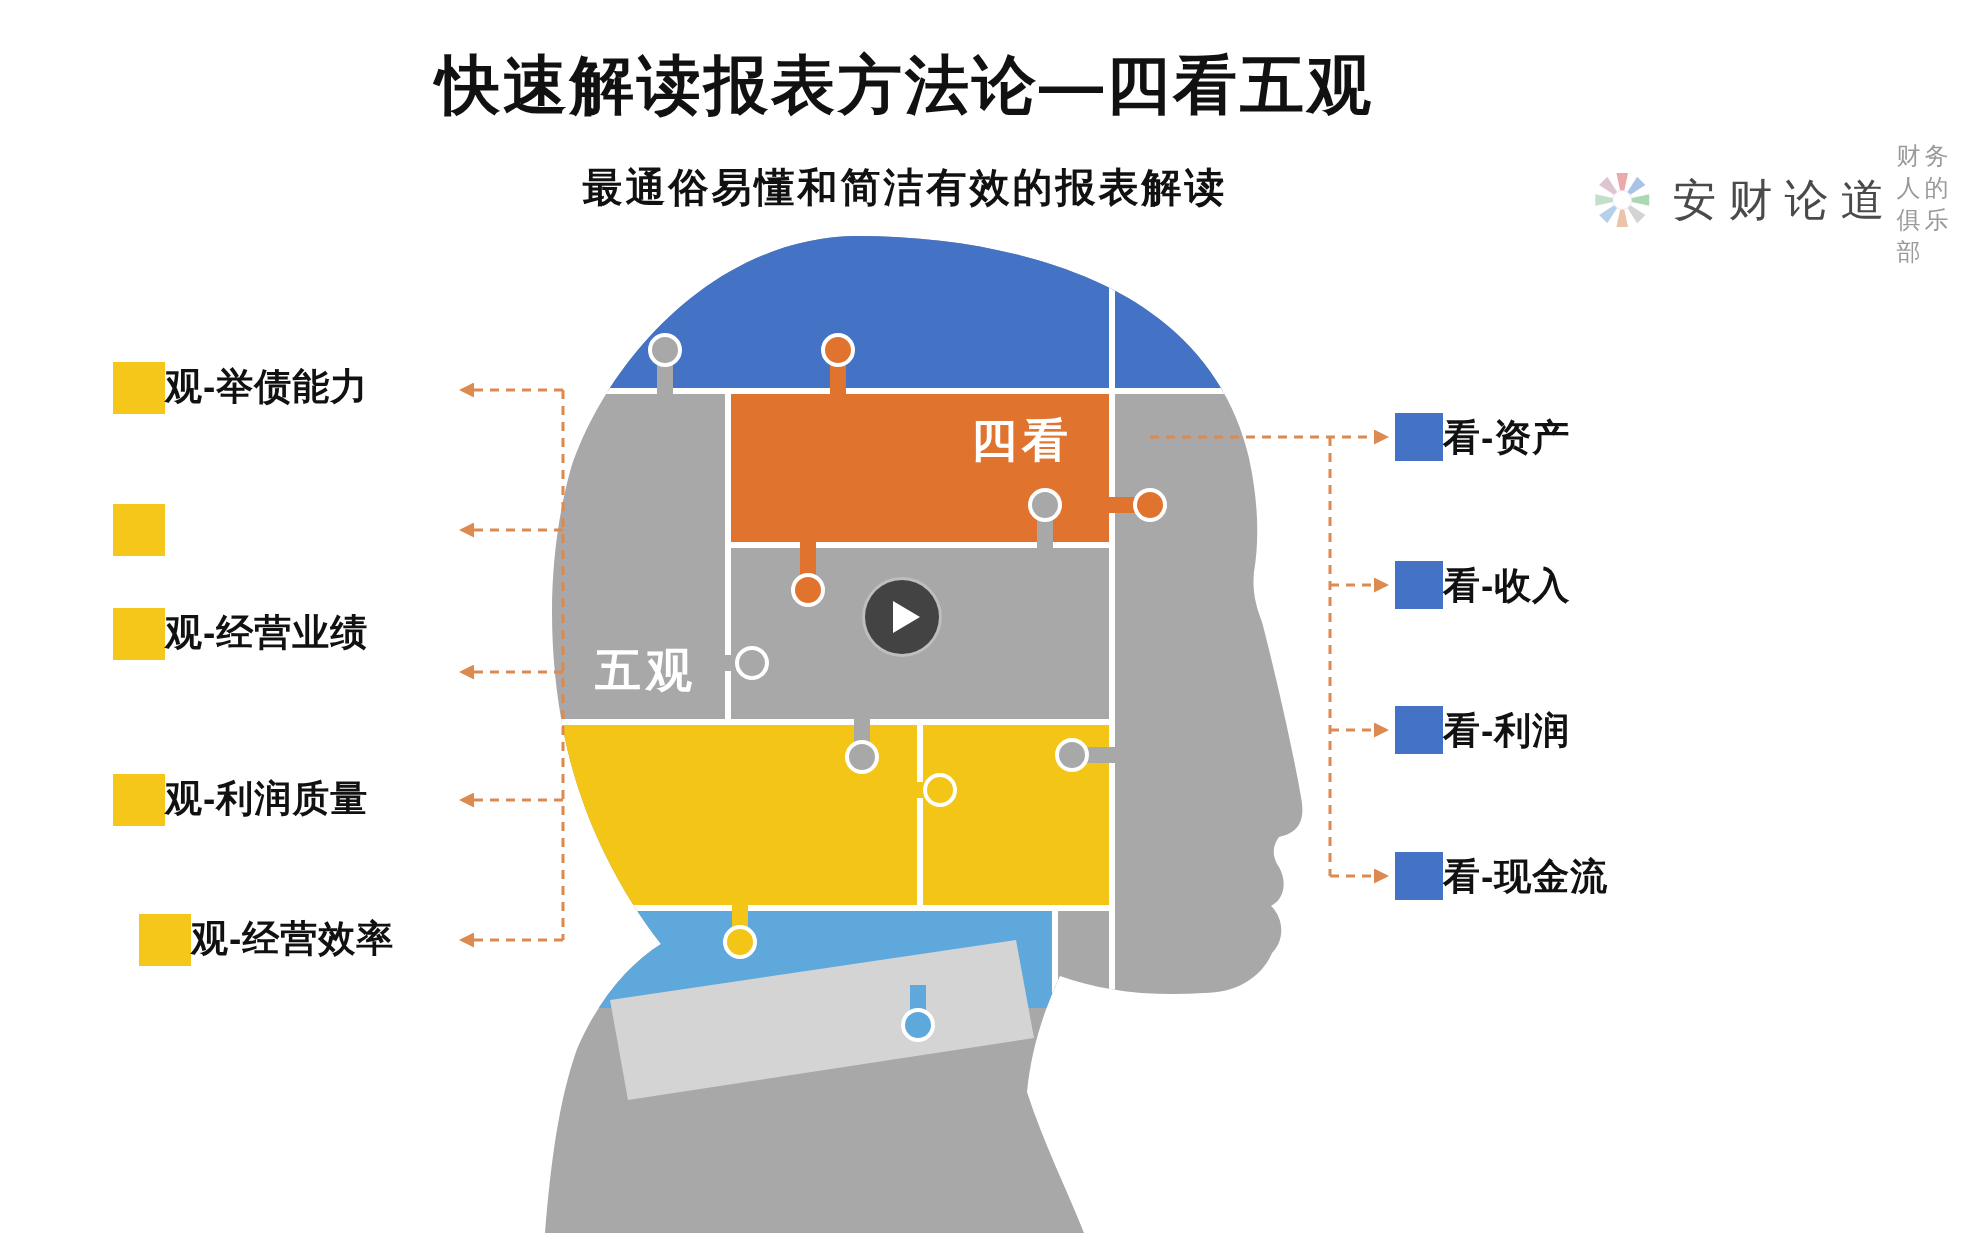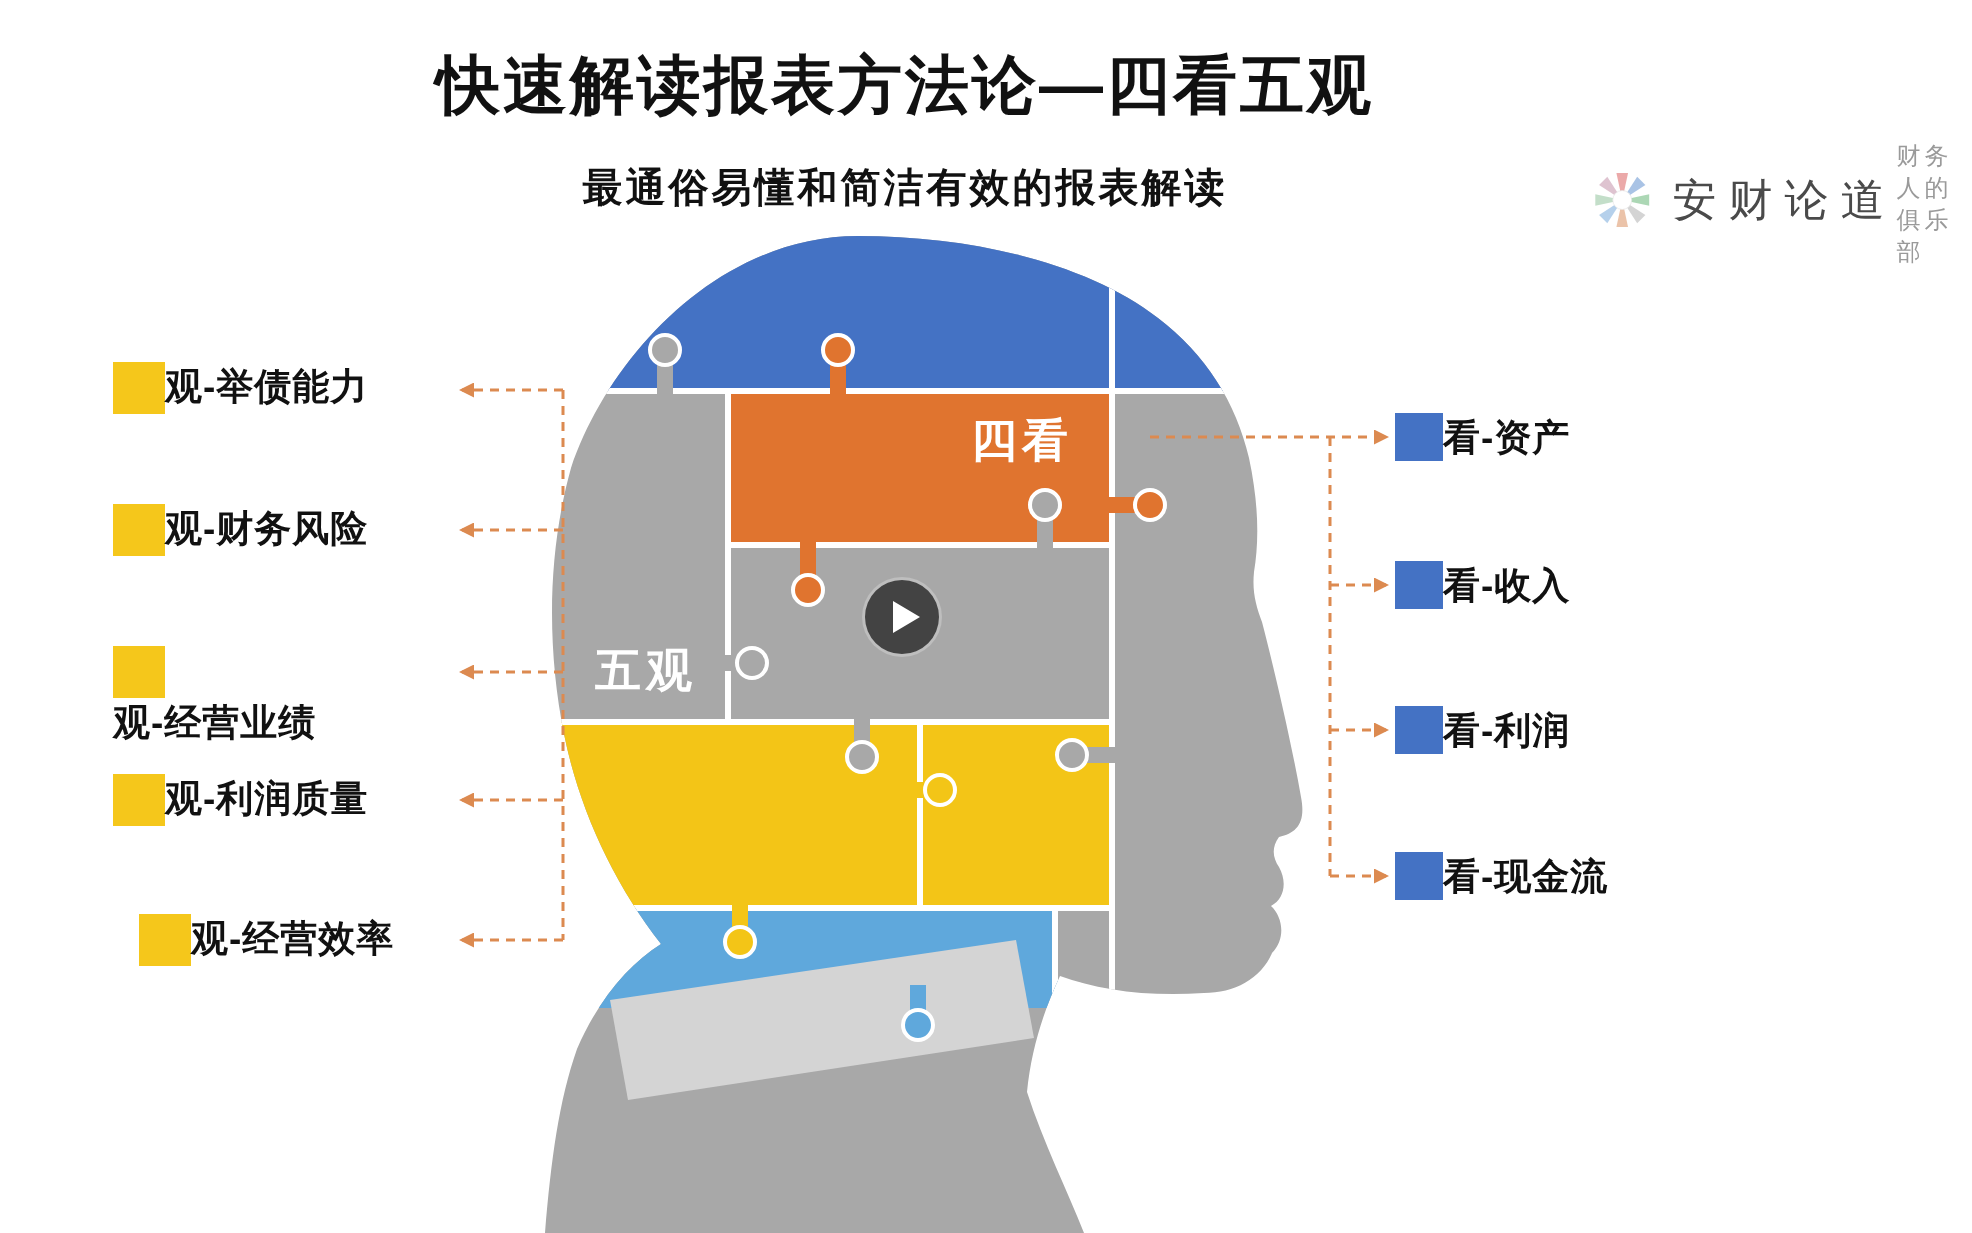--- a/index.html
+++ b/index.html
@@ -202,23 +202,22 @@
   <div class="play-button">
     <span class="play-tri"></span>
   </div>
 
   <div class="item" style="left:113px; top:362px;">
     <span class="sq sq-yellow"></span>
     <span class="item-label">观-举债能力</span>
   </div>
   <div class="item" style="left:113px; top:504px;">
     <span class="sq sq-yellow"></span>
-    <span class="item-label">观-财务风险</span>
-  </div>
-  <div class="item" style="left:113px; top:646px;flex-direction:column;">
+  </div>
+  <div class="item" style="left:113px; top:608px;">
     <span class="sq sq-yellow"></span>
     <span class="item-label">观-经营业绩</span>
   </div>
   <div class="item" style="left:113px; top:774px;">
     <span class="sq sq-yellow"></span>
     <span class="item-label">观-利润质量</span>
   </div>
   <div class="item" style="left:113px; top:914px;padding-left:26px;">
     <span class="sq sq-yellow"></span>
     <span class="item-label">观-经营效率</span>

